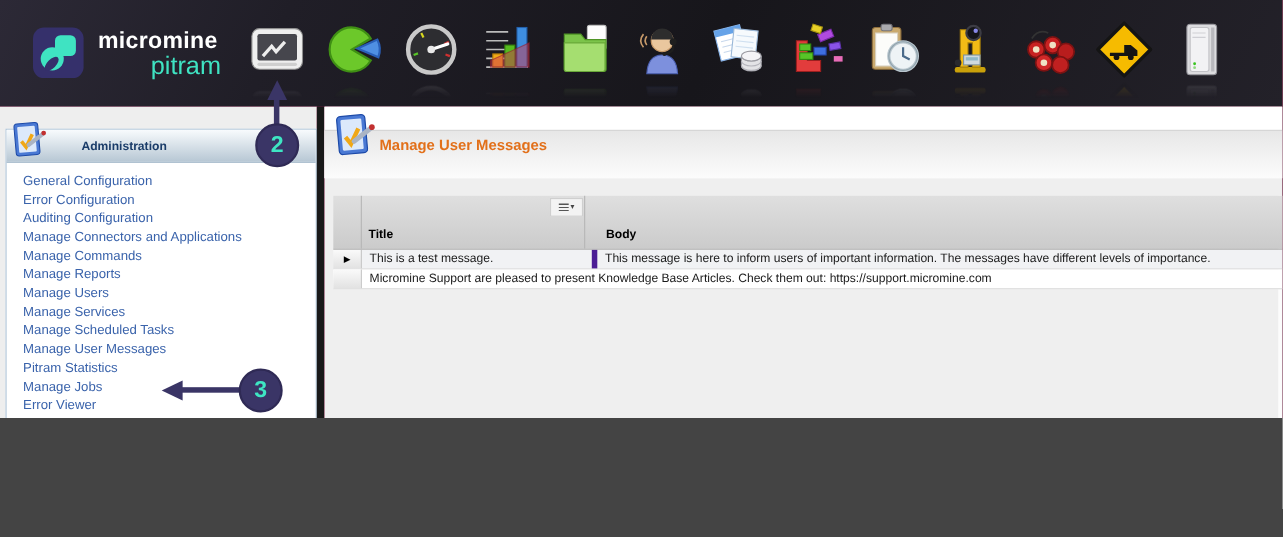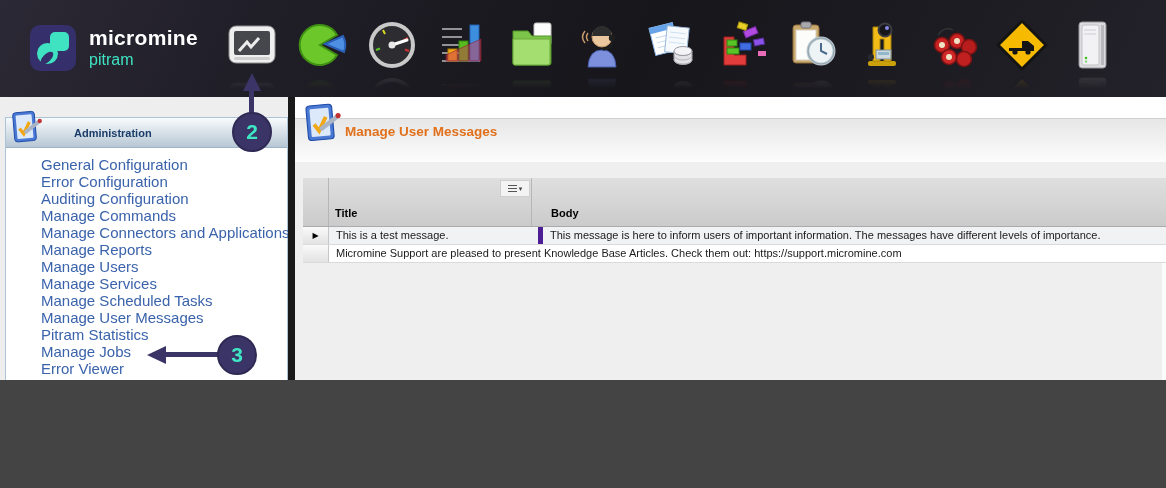--- a/index.html
+++ b/index.html
@@ -9,21 +9,21 @@
   
   .toolbar{position:absolute;left:0;top:0;width:1166px;height:97px;
     background:linear-gradient(115deg,#2c2936 0%,#201e27 22%,#17161b 55%,#232129 100%);}
   .brand{position:absolute;left:30px;top:25px;display:flex;align-items:center;gap:13px;}
   .mark{width:46px;height:46px;border-radius:10px;background:#35306b;position:relative;overflow:hidden;flex:none;}
   .mark .sq{position:absolute;right:7px;top:7px;width:19px;height:19px;border-radius:5px;background:#3fe3c2;}
   .mark .qc{position:absolute;left:7px;bottom:7px;width:21px;height:21px;border-radius:50%;background:#3fe3c2;}
   .mark .leaf{position:absolute;left:9px;bottom:9px;width:16px;height:8px;border-radius:50%;
     background:#35306b;transform:rotate(-45deg);}
   .brand-l1{font-size:21px;font-weight:600;color:#ffffff;letter-spacing:.3px;line-height:23px;}
-  .brand-l2{font-size:16px;font-weight:500;color:#3fe3c2;line-height:21px;}
+  .brand-l2{font-size:23px;font-weight:500;color:#3fe3c2;line-height:21px;margin-left:48px;}
   .ticons{position:absolute;left:224px;top:17px;display:flex;gap:14px;}
   .ticon{width:56px;height:56px;display:flex;align-items:center;justify-content:center;cursor:pointer;
     -webkit-box-reflect:below 0 linear-gradient(transparent 72%,rgba(255,255,255,.16));}
 
   
   .badge{position:absolute;width:40px;height:40px;border-radius:50%;background:#3a3566;border:2px solid #2f2a55;
     box-sizing:border-box;color:#3ee6c3;font-size:21px;font-weight:bold;display:flex;align-items:center;
     justify-content:center;z-index:50;}
   .shaft{position:absolute;background:#3a3566;z-index:50;}
   .head-up{position:absolute;width:0;height:0;border-left:9px solid transparent;border-right:9px solid transparent;
@@ -32,21 +32,21 @@
     border-right:19px solid #3a3566;z-index:50;}
 
   
   .sidebar-area{position:absolute;left:0;top:97px;width:288px;height:391px;background:#eeeeee;}
   .panel{position:absolute;left:5px;top:20px;width:283px;height:333px;background:#fff;
     border:1px solid #adc3d7;box-sizing:border-box;}
   .panel-header{height:30px;background:linear-gradient(#f8fbfd,#b7c7d4);border-bottom:1px solid #9db4c6;
     position:relative;font-weight:bold;font-size:11px;color:#1a3c69;padding-left:68px;line-height:30px;box-sizing:border-box;}
   .picon{position:absolute;left:5px;top:-9px;}
   ul.items{margin:8px 0 0;padding:0 0 0 15px;list-style:none;}
-  ul.items li{height:17px;line-height:17px;font-size:15px;color:#3a63ab;cursor:pointer;white-space:nowrap;margin-left:20px;}
+  ul.items li{height:17px;line-height:17px;font-size:12px;color:#3a63ab;cursor:pointer;white-space:nowrap;}
 
   .divider{position:absolute;left:288px;top:97px;width:7px;height:391px;background:#191919;}
 
   
   .main{position:absolute;left:295px;top:97px;width:871px;height:391px;background:#efefef;}
   .main-header{position:absolute;left:0;top:0;right:0;height:65px;background:#ffffff;}
   .main-header .rule{position:absolute;top:21px;left:0;right:0;height:1px;background:#d0d0d0;}
   .main-header .band{position:absolute;top:22px;left:0;right:0;height:43px;background:linear-gradient(#e7e7e7,#fcfcfc);}
   .hicon{position:absolute;left:9px;top:4px;z-index:2;}
   .page-title{position:absolute;left:50px;top:27px;margin:0;font-size:13.5px;font-weight:bold;color:#e2701a;z-index:2;}
@@ -259,23 +259,23 @@
         <span>Administration</span>
       </div>
       <ul class="items">
 
           <li>General Configuration</li>
 
           <li>Error Configuration</li>
 
           <li>Auditing Configuration</li>
 
+          <li>Manage Connectors and Applications</li>
+
           <li>Manage Commands</li>
-
-          <li>Manage Connectors and Applications</li>
 
           <li>Manage Reports</li>
 
 
 
           <li>Manage Users</li>
 
           <li>Manage Services</li>
 
           <li>Manage Scheduled Tasks</li>

